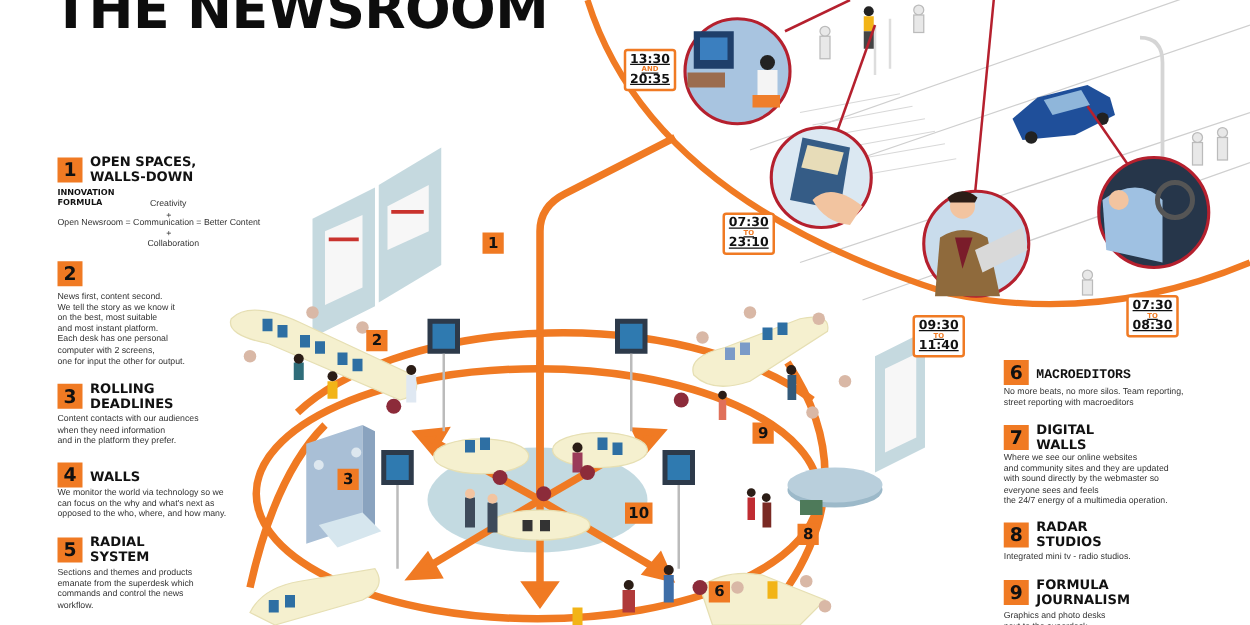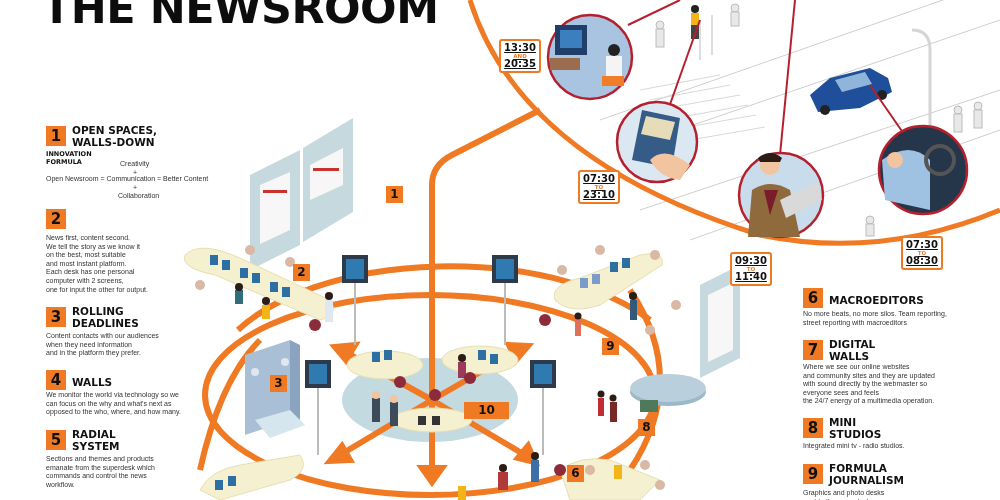--- a/index.html
+++ b/index.html
@@ -337,39 +337,39 @@
   <span class="lg-head">RADIAL
 SYSTEM</span>
   <div class="lg-body" style="top:27px;">Sections and themes and products
 emanate from the superdesk which
 commands and control the news
 workflow.</div>
 </div>
 
 <div class="legend-item" style="left:803px;top:286px;width:197px;height:40px;">
   <span class="badge lg-badge">6</span>
-  <span class="lg-head" style="top:8px;">MACROEDITORS</span>
+  <span class="lg-head" style="top:8px;font-family:Liberation Mono, monospace;">MACROEDITORS</span>
   <div class="lg-body" style="top:24px;">No more beats, no more silos. Team reporting,
 street reporting with macroeditors</div>
 </div>
 
 <div class="legend-item" style="left:803px;top:338px;width:197px;height:75px;">
   <span class="badge lg-badge">7</span>
   <span class="lg-head">DIGITAL
 WALLS</span>
   <div class="lg-body" style="top:25px;">Where we see our online websites
 and community sites and they are updated
 with sound directly by the webmaster so
 everyone sees and feels
 the 24/7 energy of a multimedia operation.</div>
 </div>
 
 <div class="legend-item" style="left:803px;top:416px;width:197px;height:40px;">
   <span class="badge lg-badge">8</span>
-  <span class="lg-head">MINI
+  <span class="lg-head">RADAR
 STUDIOS</span>
   <div class="lg-body" style="top:26px;">Integrated mini tv - radio studios.</div>
 </div>
 
 <div class="legend-item" style="left:803px;top:462px;width:197px;height:40px;">
   <span class="badge lg-badge">9</span>
   <span class="lg-head">FORMULA
 JOURNALISM</span>
   <div class="lg-body" style="top:27px;">Graphics and photo desks
 next to the superdesk</div>
@@ -393,15 +393,15 @@
 <div class="time-badge" style="left:901px;top:236px;">
   <span>07:30</span>
   <span class="sep">TO</span>
   <span>08:30</span>
 </div>
 
 <span class="badge map-badge" style="left:386px;top:186px;">1</span>
 <span class="badge map-badge" style="left:293px;top:264px;">2</span>
 <span class="badge map-badge" style="left:270px;top:375px;">3</span>
 <span class="badge map-badge" style="left:602px;top:338px;">9</span>
-<span class="badge map-badge" style="left:464px;top:402px;width:45px;">10</span>
+<span class="badge map-badge" style="left:500px;top:402px;width:22px;">10</span>
 <span class="badge map-badge" style="left:638px;top:419px;">8</span>
 <span class="badge map-badge" style="left:567px;top:465px;">6</span>
 
 </body></html>

